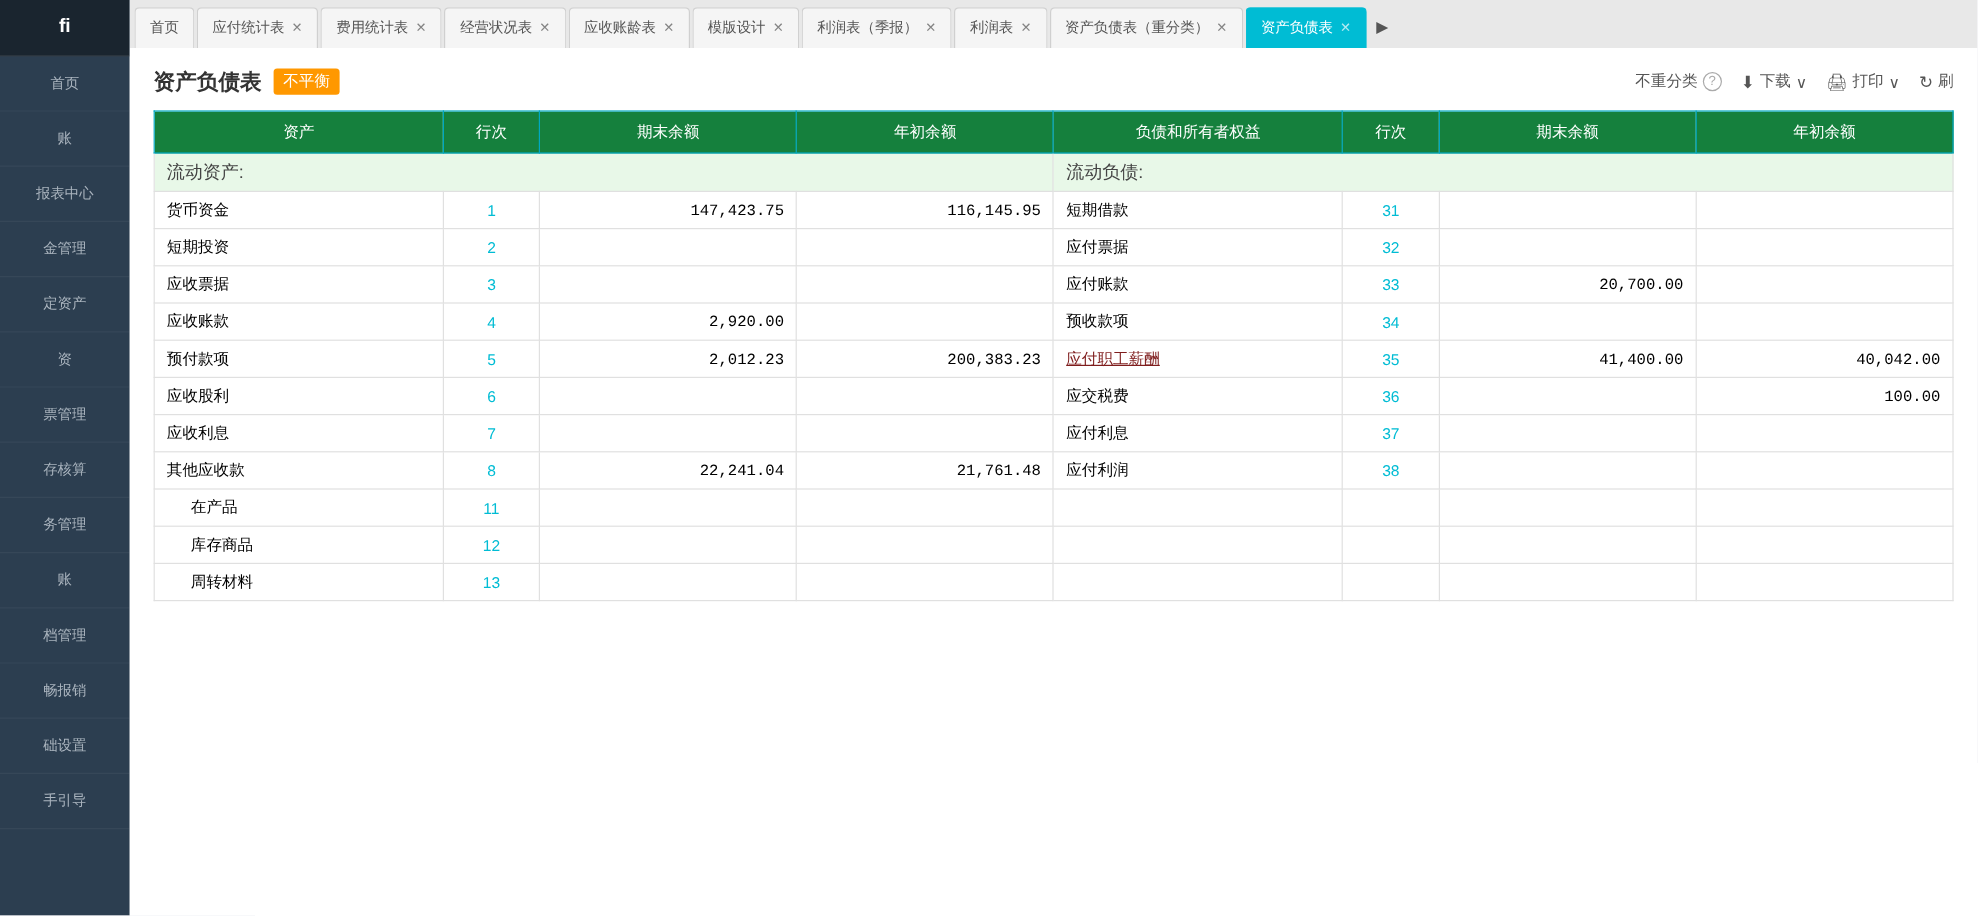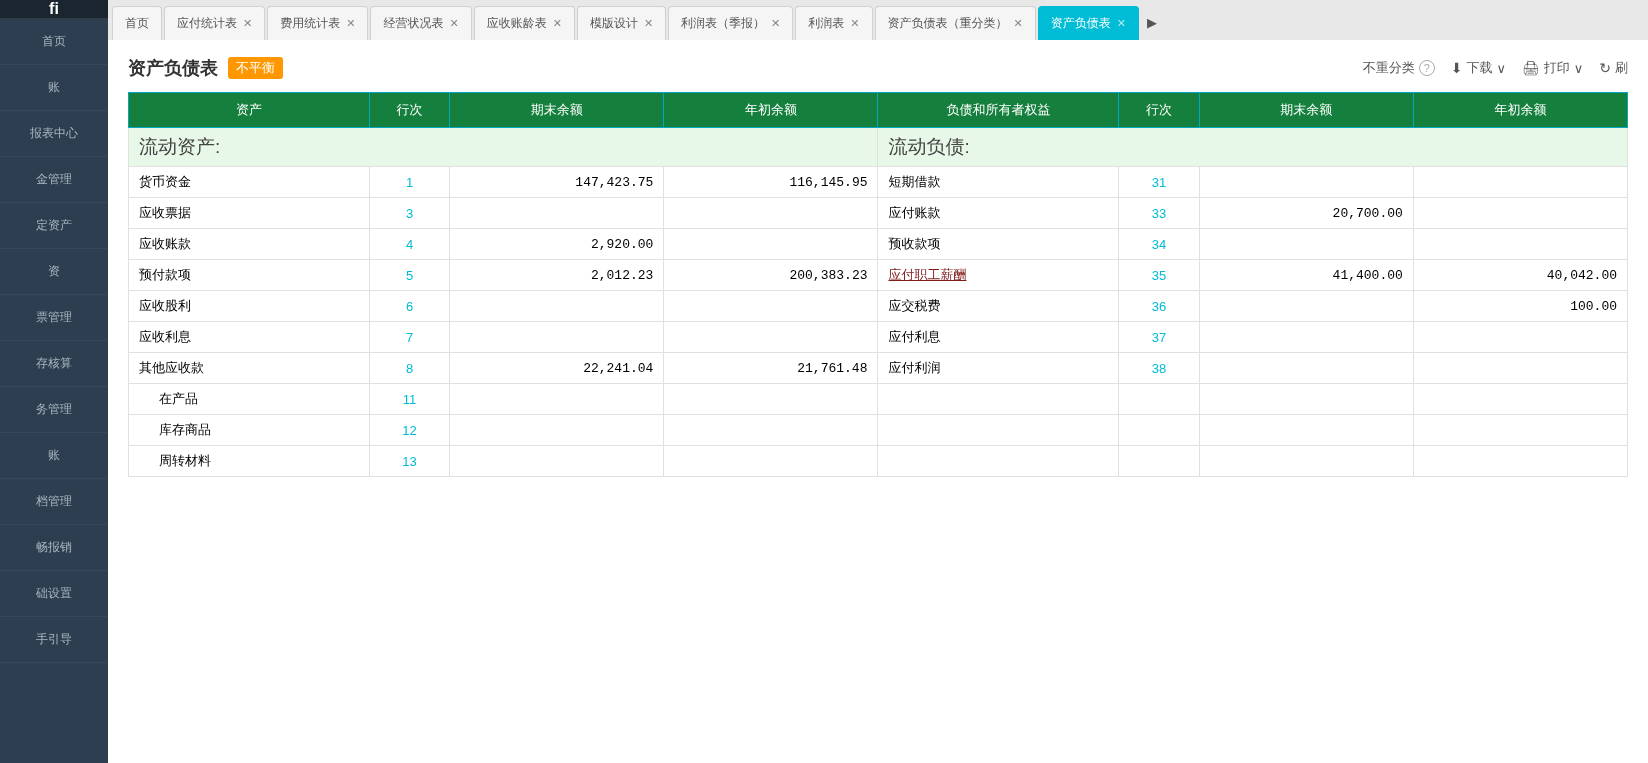--- a/index.html
+++ b/index.html
@@ -3,21 +3,21 @@
   <meta charset="utf-8">
   <style>
     * { box-sizing: border-box; margin: 0; padding: 0; }
     body { font-family: 'Microsoft YaHei', Arial, sans-serif; font-size: 13px; background: #f0f2f5; overflow: hidden; }
 
     .app-container { display: flex; width: 1648px; height: 763px; overflow: hidden; }
 
     
     .sidebar { width: 108px; background: #2c3e50; color: #aab4be; display: flex; flex-direction: column; flex-shrink: 0; overflow: hidden; }
     .sidebar-item { padding: 14px 8px; text-align: center; font-size: 12px; cursor: pointer; border-bottom: 1px solid rgba(255,255,255,0.05); }
-    .sidebar-top { padding: 0 8px; text-align: center; font-size: 16px; font-weight: bold; color: #fff; border-bottom: 1px solid rgba(255,255,255,0.1); background: #1a252f; }
+    .sidebar-top { padding: 14px 8px; text-align: center; font-size: 16px; font-weight: bold; color: #fff; border-bottom: 1px solid rgba(255,255,255,0.1); background: #1a252f; }
 
     
     .main-area { flex: 1; display: flex; flex-direction: column; overflow: hidden; }
 
     
     .tab-bar { display: flex; background: #e8e8e8; height: 40px; align-items: flex-end; overflow: hidden; flex-shrink: 0; padding-left: 4px; }
     .tab { display: flex; align-items: center; padding: 0 12px; height: 34px; background: #f5f5f5; border: 1px solid #d0d0d0; border-bottom: none; margin-right: 2px; font-size: 12px; color: #555; cursor: pointer; border-radius: 4px 4px 0 0; white-space: nowrap; }
     .tab.active { background: #00bcd4; color: #fff; border-color: #00bcd4; }
     .tab .close-icon { margin-left: 6px; font-size: 11px; opacity: 0.7; }
 
@@ -32,21 +32,21 @@
     
     .toolbar-right { margin-left: auto; display: flex; align-items: center; gap: 16px; font-size: 13px; color: #555; }
     .toolbar-btn { display: flex; align-items: center; gap: 4px; cursor: pointer; color: #555; }
 
     
     .balance-table { width: 100%; border-collapse: collapse; font-size: 13px; }
     .balance-table th { background: #15803d; color: #fff; padding: 8px 10px; border: 1px solid #00a8c0; font-weight: normal; }
     .balance-table td { padding: 6px 10px; border: 1px solid #e0e0e0; text-align: right; vertical-align: middle; }
     .balance-table td.label-cell { text-align: left; }
     .balance-table td.center-cell { text-align: center; }
-    .balance-table tr.section-header td { background: #e8f8e8; color: #444; font-size: 19px; padding: 6px 10px; }
+    .balance-table tr.section-header td { background: #e8f8e8; color: #444; font-size: 15px; padding: 6px 10px; }
     .balance-table td.row-num { color: #00bcd4; text-align: center; }
     .balance-table td.amount { font-family: 'Courier New', monospace; }
   </style>
 </head>
 <body>
 
 <div class="app-container">
 
   <div class="sidebar">
     <div class="sidebar-top">fi</div>
@@ -162,20 +162,30 @@
             <td class="label-cell">货币资金</td>
             <td class="row-num center-cell">1</td>
             <td class="amount">147,423.75</td>
             <td class="amount">116,145.95</td>
             <td class="label-cell">短期借款</td>
             <td class="row-num center-cell">31</td>
             <td class="amount"></td>
             <td class="amount"></td>
           </tr>
           <tr>
+            <td class="label-cell">短期投资</td>
+            <td class="row-num center-cell">2</td>
+            <td class="amount"></td>
+            <td class="amount"></td>
+            <td class="label-cell">应付票据</td>
+            <td class="row-num center-cell">32</td>
+            <td class="amount"></td>
+            <td class="amount"></td>
+          </tr>
+          <tr>
             <td class="label-cell">应收票据</td>
             <td class="row-num center-cell">3</td>
             <td class="amount"></td>
             <td class="amount"></td>
             <td class="label-cell">应付账款</td>
             <td class="row-num center-cell">33</td>
             <td class="amount">20,700.00</td>
             <td class="amount"></td>
           </tr>
           <tr>

